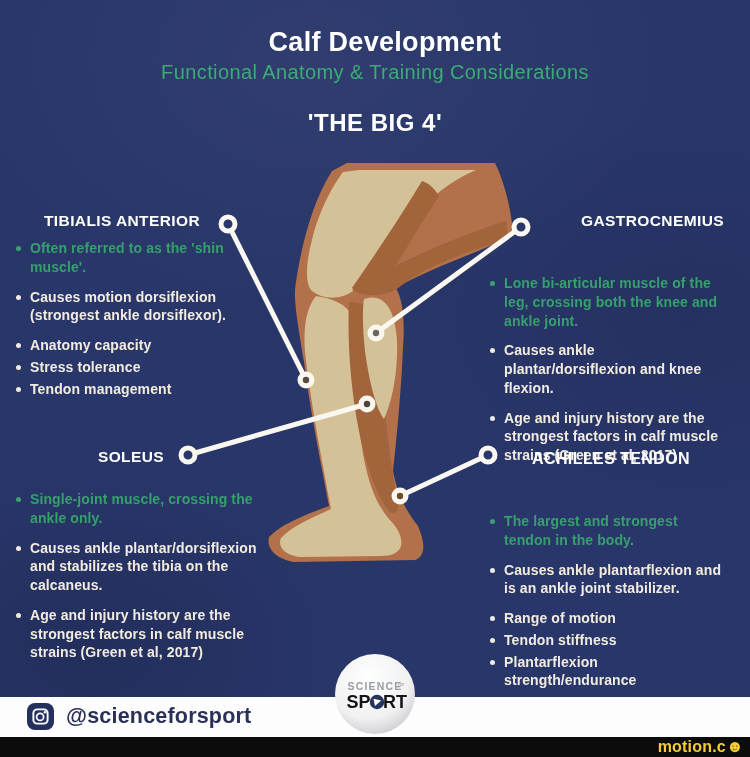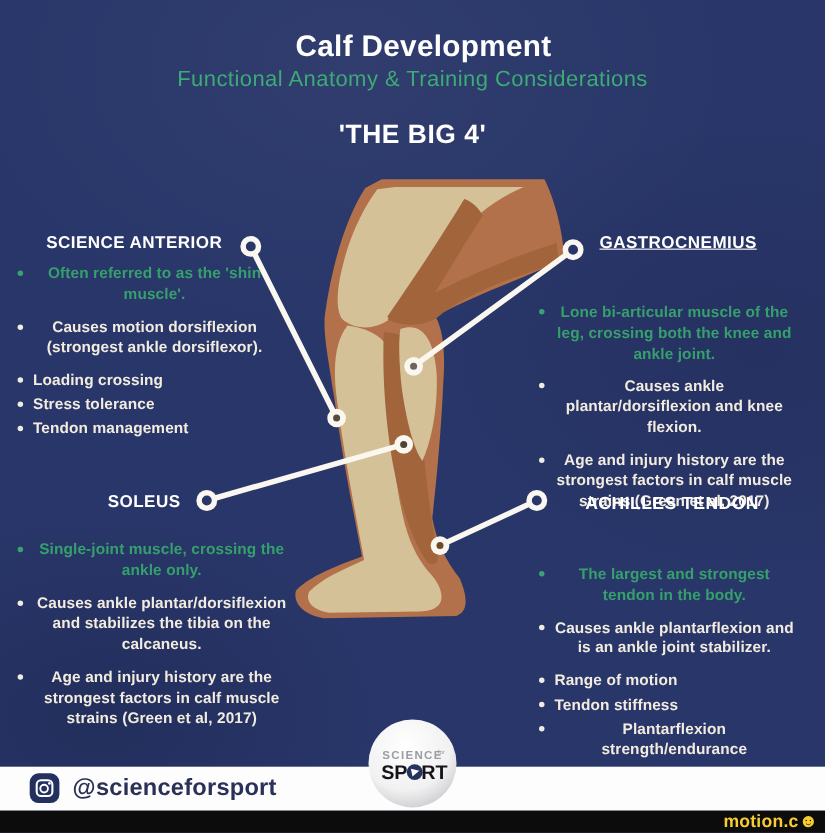--- a/index.html
+++ b/index.html
@@ -23,24 +23,24 @@
              color:#fff; font-size:24px; font-weight:bold; letter-spacing:.5px; }
 
   
   .section { position:absolute; }
   .s-tib { left:6px;   top:212px; width:256px; }
   .s-gas { left:480px; top:212px; width:252px; }
   .s-sol { left:6px;   top:448px; width:262px; }
   .s-ach { left:480px; top:450px; width:252px; }
   .sec-head { color:#fff; font-weight:bold; font-size:15.5px; letter-spacing:.4px; }
   .s-tib .sec-head { width:232px; text-align:center; }
-  .s-gas .sec-head { margin-left:65px;text-decoration:underline; }
+  .s-gas .sec-head { margin-left:101px; }
   .s-sol .sec-head { width:250px; text-align:center; }
   .s-ach .sec-head { margin-left:52px; font-size:16px; }
-  .bullets { margin-top:9px; padding-left:10px;text-align:center; }
+  .bullets { margin-top:9px; padding-left:10px; }
   .s-tib .bullets { width:245px; }
   .s-sol .bullets { width:258px;margin-top:24px; }
   .s-gas .bullets, .s-ach .bullets { width:242px;margin-top:44px; }
   .bullet { display:flex; margin-top:3px; }
   .bullet.gap { margin-top:11px; }
   .dot { flex:0 0 5px; width:5px; height:5px; border-radius:50%; margin:7px 9px 0 0; }
   .bullet.white .dot { background:#f1ecdf; }
   .bullet.green .dot { background:#3aa271; }
   .bt { font-size:14px; line-height:1.34; font-weight:bold; letter-spacing:.1px; }
   .bullet.white .bt { color:#f1ecdf; }
@@ -116,33 +116,33 @@
       <circle cx="400" cy="496" r="8.5" fill="#faf7f0"></circle>
         <circle cx="400" cy="496" r="3.2" fill="#6d4a2a"></circle>
     </g>
   </svg>
 
   <div class="title">Calf Development</div>
   <div class="subtitle">Functional Anatomy &amp; Training Considerations</div>
   <div class="tagline">'THE BIG 4'</div>
 
   <div class="section s-tib">
-    <div class="sec-head">SCIENCE ANTERIOR</div>
+    <div class="sec-head">TIBIALIS ANTERIOR</div>
     <div class="bullets">
       <div class="bullet green">
           <span class="dot"></span>
           <span class="bt">Often referred to as the 'shin muscle'.</span>
         </div>
       <div class="bullet white gap">
           <span class="dot"></span>
           <span class="bt">Causes motion dorsiflexion (strongest ankle dorsiflexor).</span>
         </div>
       <div class="bullet white gap">
           <span class="dot"></span>
-          <span class="bt">Loading crossing</span>
+          <span class="bt">Anatomy capacity</span>
         </div>
       <div class="bullet white">
           <span class="dot"></span>
           <span class="bt">Stress tolerance</span>
         </div>
       <div class="bullet white">
           <span class="dot"></span>
           <span class="bt">Tendon management</span>
         </div>
     </div>

